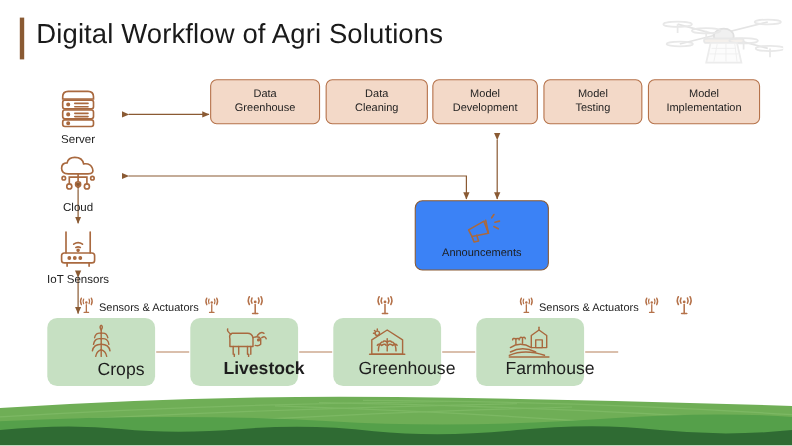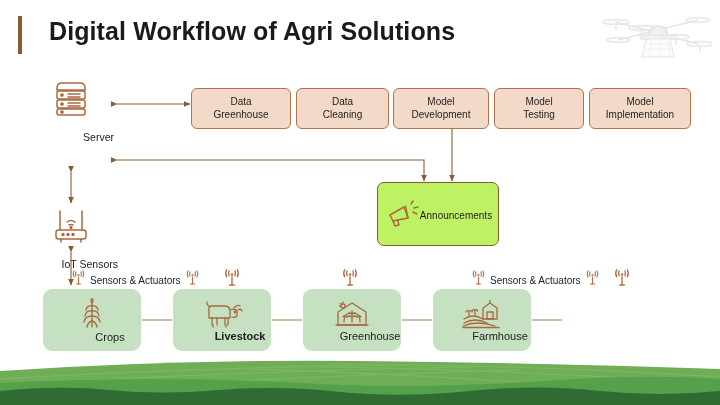--- a/index.html
+++ b/index.html
@@ -28,25 +28,24 @@
     top: 16px;
     width: 4px;
     height: 38px;
     background: #8a5a33;
   }
   .page-title {
     position: absolute;
     left: 33px;
     top: 17px;
     font-size: 25px;
-    font-weight: 700;
+    font-weight: 400;
     color: #1a1a1a;
     letter-spacing: 0.1px;
     white-space: nowrap;
-    margin-left: 16px;
   }
 
   
   .drone {
     position: absolute;
     right: 8px;
     top: 2px;
     width: 110px;
     height: 62px;
     opacity: 1;
@@ -58,34 +57,33 @@
     width: 86px;
     text-align: center;
   }
   .leftnode .ico {
     display: block;
     margin: 0 auto;
     height: 40px;
   }
   .leftnode .lbl {
     display: block;
-    margin-top: 13px;
+    margin-top: 3px;
     font-size: 10.5px;
     color: #222;
     white-space: nowrap;
-    text-align: right;
   }
   #node-server { left: 28px; top: 78px; }
   #node-cloud  { left: 28px; top: 140px; }
   #node-iot    { left: 24px; top: 205px; width: 94px; }
 
   
   .pbox {
     position: absolute;
-    top: 88px;
+    top: 72px;
     height: 41px;
     background: #f3d9c8;
     border: 1px solid #b5724a;
     border-radius: 6px;
     display: flex;
     align-items: center;
     justify-content: center;
     text-align: center;
     font-size: 10px;
     line-height: 1.25;
@@ -93,25 +91,25 @@
     padding: 2px 3px;
   }
 
   
   .abox {
     position: absolute;
     left: 377px;
     top: 182px;
     width: 122px;
     height: 64px;
-    background: #bef264;
+    background: #3b82f6;
     border: 1px solid #8a5a33;
     border-radius: 7px;
     display: flex;
-    flex-direction: row;
+    flex-direction: column;
     align-items: center;
     justify-content: center;
   }
   .abox .alabel {
     font-size: 10px;
     color: #1d1d1d;
     margin-top: 2px;
   }
 
   
@@ -121,21 +119,21 @@
     width: 98px;
     height: 62px;
     background: #c6e0c2;
     border-radius: 9px;
     display: flex;
     flex-direction: column;
     align-items: center;
     justify-content: center;
   }
   .gbox .glabel {
-    font-size: 11px;
+    font-size: 16px;
     color: #1d1d1d;
     margin-top: 1px;
     margin-left: 36px;
   }
 
   
   .layer {
     position: absolute;
     left: 0; top: 0;
     width: 720px;
@@ -241,20 +239,36 @@
         <circle cx="13" cy="34" r="1.1" fill="#a9693f"></circle>
         <line x1="19" y1="16" x2="31" y2="16"></line>
         <line x1="19" y1="19" x2="31" y2="19"></line>
         <line x1="19" y1="25" x2="31" y2="25"></line>
         <line x1="19" y1="28" x2="31" y2="28"></line>
       </g>
     </svg>
     <span class="lbl">Server</span>
   </div>
 
+  <div class="leftnode" id="node-cloud">
+    <svg class="ico" viewBox="0 0 44 40" width="44" height="40">
+      <g stroke="#a9693f" stroke-width="1.5" fill="none" stroke-linecap="round">
+        <path d="M13 18 Q7 18 7 13 Q7 8 12 8 Q13 3 19 3 Q26 3 27 9 Q33 8 35 13 Q37 18 31 18 Z"></path>
+        <line x1="22" y1="18" x2="22" y2="25"></line>
+        <path d="M22 21 L14 21 L14 27"></path>
+        <path d="M22 21 L30 21 L30 27"></path>
+        <circle cx="14" cy="29.5" r="2.3"></circle>
+        <circle cx="22" cy="27.5" r="2.3"></circle>
+        <circle cx="30" cy="29.5" r="2.3"></circle>
+        <circle cx="9" cy="22" r="1.6"></circle>
+        <circle cx="35" cy="22" r="1.6"></circle>
+      </g>
+    </svg>
+    <span class="lbl">Cloud</span>
+  </div>
 
   <div class="leftnode" id="node-iot">
     <svg class="ico" viewBox="0 0 48 40" width="48" height="40">
       <g stroke="#a9693f" stroke-width="1.5" fill="none" stroke-linecap="round">
         <line x1="13" y1="6" x2="13" y2="25"></line>
         <line x1="35" y1="6" x2="35" y2="25"></line>
         <rect x="9" y="25" width="30" height="9" rx="2.5"></rect>
         <path d="M20 17 Q24 14 28 17"></path>
         <path d="M22 20 Q24 18.8 26 20"></path>
         <circle cx="24" cy="22.6" r="0.9" fill="#a9693f"></circle>

